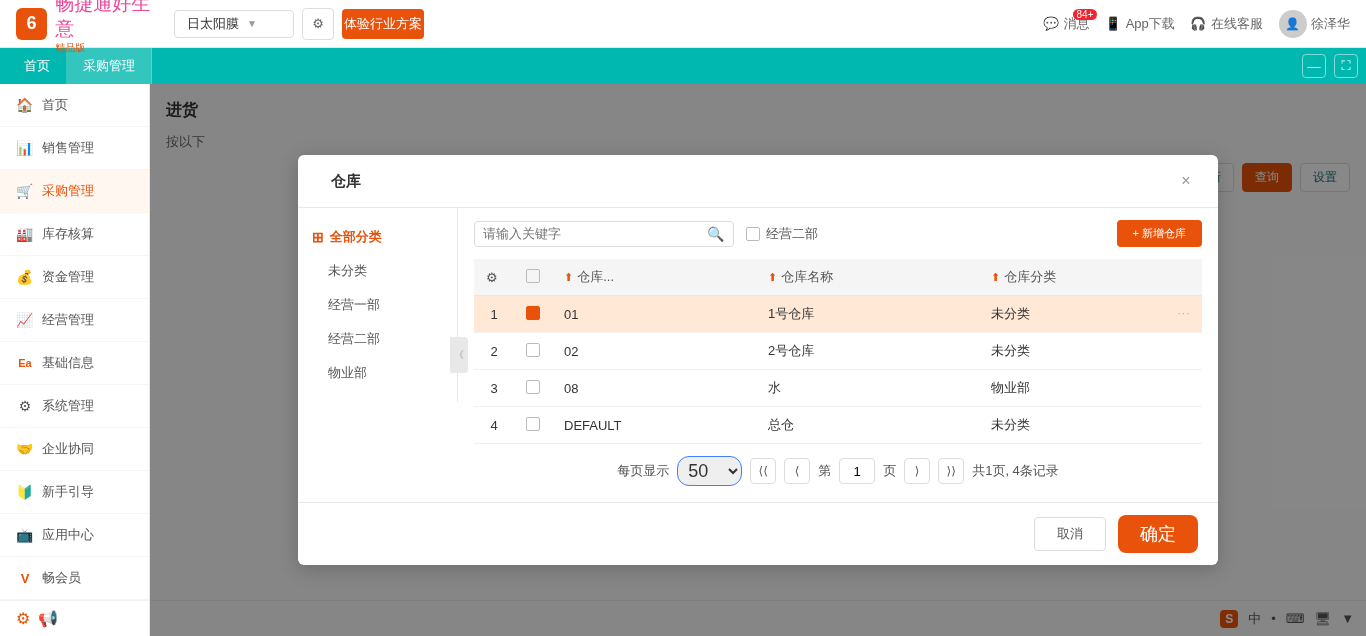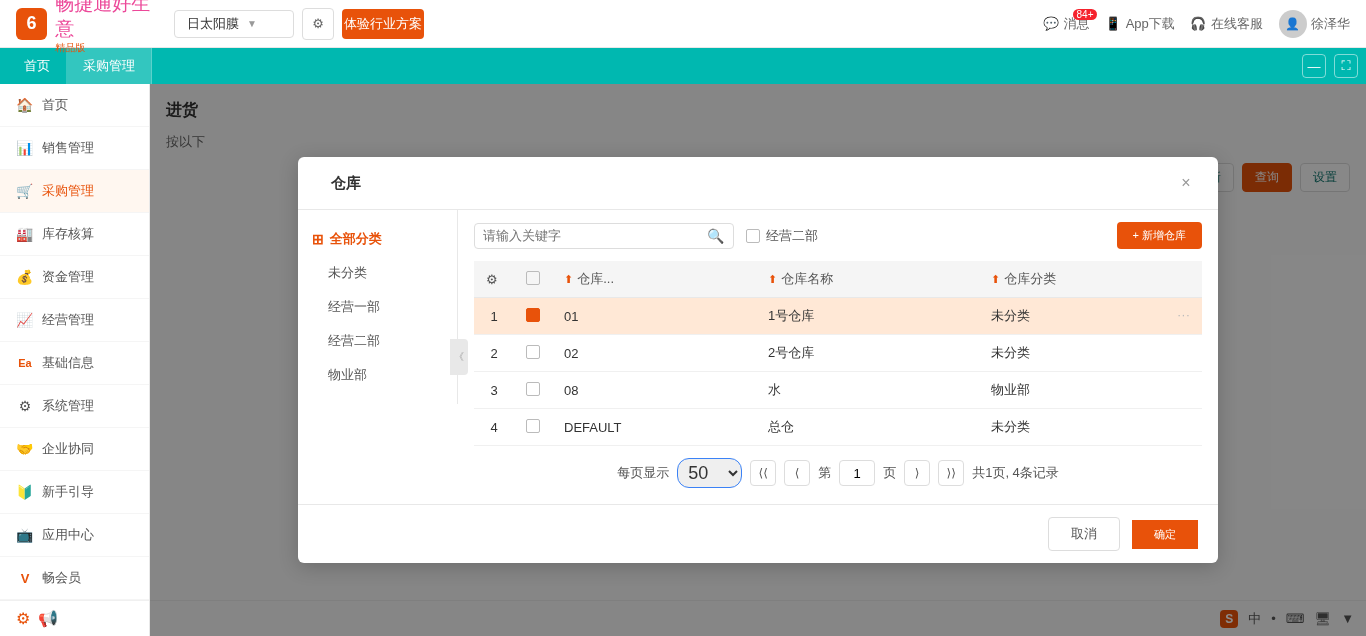--- a/index.html
+++ b/index.html
@@ -381,25 +381,25 @@
       border: 1px solid #ddd;
       border-radius: 4px;
       background: #fff;
       cursor: pointer;
       font-size: 13px;
       color: #555;
     }
     .btn-confirm {
       padding: 7px 22px;
       border: none;
-      border-radius: 0;
+      border-radius: 8px;
       background: #e8520a;
       color: #fff;
       cursor: pointer;
-      font-size: 11px;
+      font-size: 18px;
     }
 
     
     .bottom-bar {
       position: absolute;
       bottom: 0; left: 0; right: 0;
       height: 36px;
       background: #f5f5f5;
       border-top: 1px solid #e8e8e8;
       display: flex; align-items: center; justify-content: flex-end;

